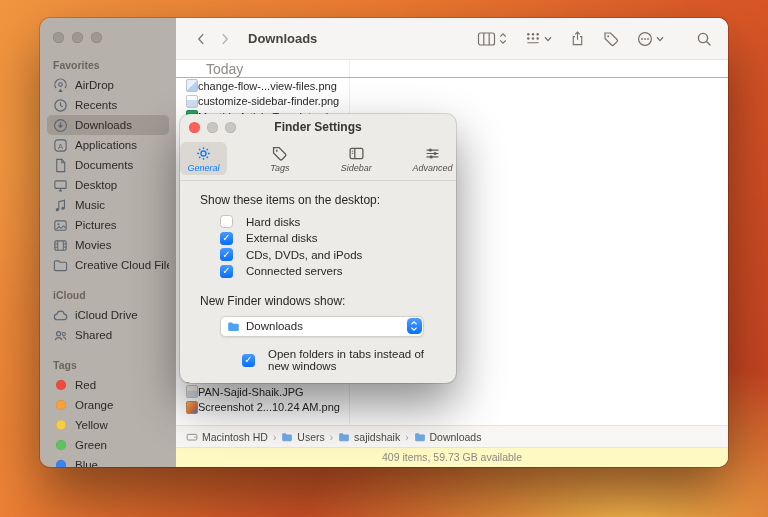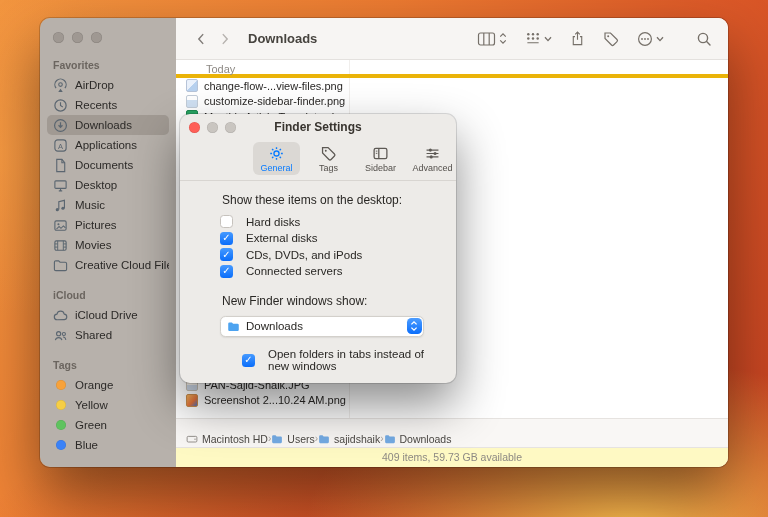--- a/index.html
+++ b/index.html
@@ -41,62 +41,62 @@
   .tb-title{font-size:13px;font-weight:700;color:#47443f;margin-left:8px;}
   .tb-actions{margin-left:auto;display:flex;align-items:center;gap:18px;color:#767069;}
   .tb-ic{display:flex;align-items:center;gap:3px;}
   .tb-ic svg{display:block;}
   .srch{margin-left:14px;}
 
   .content{flex:1;position:relative;background:#fff;overflow:hidden;}
   .coldiv{position:absolute;left:173px;top:0;bottom:0;width:1px;background:#f0eeec;}
   .flist-top{position:absolute;top:0;left:0;right:0;}
   .flist-bottom{position:absolute;bottom:10px;left:0;right:0;}
-  .group-header{height:18px;line-height:18px;padding-left:30px;font-size:11px;color:#8e8a85;
-    border-bottom:4px solid #eab308;}
-  .frow{height:15.5px;display:flex;align-items:center;gap:6px;padding-left:10px;font-size:11px;color:#2b2927;}
+  .group-header{height:18px;line-height:18px;padding-left:30px;font-size:14px;color:#8e8a85;
+    border-bottom:1px solid #eab308;}
+  .frow{height:15.5px;display:flex;align-items:center;padding-left:10px;font-size:11px;color:#2b2927;}
   .fic{width:12px;height:13px;border-radius:2px;flex-shrink:0;}
   .i-png1{background:linear-gradient(135deg,#eaf1fb 50%,#b7d1ef 50%);border:1px solid #b7c4d8;}
   .i-png2{background:linear-gradient(180deg,#ffffff 40%,#cfe0f2 40%);border:1px solid #c2ccd8;}
   .i-xlsx{background:#28a463;border:1px solid #1d8950;}
   .i-zip{background:#eae3d5;border:1px solid #ccc3b1;}
   .i-jpgdark{background:#4a4f57;border:1px solid #383c42;}
   .i-jpg{background:linear-gradient(180deg,#f3efe8 50%,#ccd7e6 50%);border:1px solid #c8c2b7;}
   .i-shot{background:linear-gradient(135deg,#f6b65c,#e8743b 60%,#4a76c4);border:1px solid #c98a4a;}
 
-  .pathbar{height:22px;border-top:1px solid #e6e3e0;background:#f9f7f5;display:flex;align-items:flex-start;
-    padding:14px 10px;font-size:10.5px;color:#4b4844;flex-shrink:0;}
+  .pathbar{height:22px;border-top:1px solid #e6e3e0;background:#f9f7f5;display:flex;align-items:flex-end;
+    padding:4px 10px;gap:5px;font-size:10.5px;color:#4b4844;flex-shrink:0;}
   .crumb{display:flex;align-items:center;gap:4px;}
   .crumb-sep{color:#a8a4a0;font-size:10px;}
   .pic{width:12px;height:12px;display:flex;color:#8b8782;}
   .pic svg{width:100%;height:100%;}
   .pic.fold{color:#74abe4;}
   .statusbar{height:20px;border-top:1px solid #e6e3e0;background:#fef9c3;text-align:center;
     font-size:10.5px;color:#8d8983;line-height:19px;flex-shrink:0;}
 
   
   .dialog{position:absolute;left:180px;top:114px;width:276px;border-radius:10px;background:#edebe8;
     box-shadow:0 0 0 1px rgba(0,0,0,.13), 0 22px 48px rgba(0,0,0,.45);z-index:5;overflow:hidden;}
   .dlg-titlebar{height:26px;position:relative;display:flex;align-items:center;justify-content:center;}
   .dlg-title{font-size:12px;font-weight:700;color:#38342f;}
   .dlg-lights{position:absolute;left:9px;top:8px;display:flex;gap:7px;}
   .dlg-light{width:11px;height:11px;border-radius:50%;background:#c9c5c0;box-shadow:inset 0 0 0 .5px rgba(0,0,0,.12);}
   .dlg-light.close{background:#ff5f57;}
-  .dlg-tabs{display:flex;justify-content:flex-end;gap:5px;padding:2px 0 5px;border-bottom:1px solid #d8d5d1;}
+  .dlg-tabs{display:flex;justify-content:space-between;gap:5px;padding:2px 0 5px;border-bottom:1px solid #d8d5d1;font-style:italic;}
   .tab{width:47px;display:flex;flex-direction:column;align-items:center;gap:1px;padding:3px 0 2px;
     border-radius:6px;color:#534f4b;}
   .tic{width:17px;height:17px;color:#5d5954;display:flex;}
   .tic svg{width:100%;height:100%;}
   .tab-label{font-size:9px;}
   .tab.sel{background:#dbd8d4;}
   .tab.sel .tic{color:#0a7cff;}
   .tab.sel .tab-label{color:#0a7cff;}
 
   .dlg-content{padding:12px 20px 16px;font-size:11.5px;color:#292724;}
-  .dlg-label{font-size:12px;margin-bottom:8px;margin-left:22px;}
+  .dlg-label{font-size:12px;margin-bottom:8px;}
   .cb-row{display:flex;align-items:center;gap:13px;height:13px;margin:0 0 3.5px 20px;}
   .cb{width:13px;height:13px;border-radius:3.5px;background:#fff;border:1px solid #c6c2bd;
     display:flex;align-items:center;justify-content:center;flex-shrink:0;color:#fff;}
   .cb.on{background:linear-gradient(#469aff,#0a6dfa);border:none;}
   .cb.on::after{content:"✓";font-size:10px;font-weight:700;line-height:1;}
   .nfw-label{margin-top:16px;}
   .popup{margin:2px 0 0 20px;width:204px;height:21px;background:#fff;border:1px solid #d3d0cb;
     border-radius:5.5px;display:flex;align-items:center;gap:6px;padding-left:6px;position:relative;
     box-shadow:0 .5px 1.5px rgba(0,0,0,.08);}
   .popup .fico{width:13px;height:13px;display:flex;color:#4da3f0;}
@@ -232,20 +232,24 @@
             <circle cx="11.6" cy="6.4" r="1.7" fill="none" stroke="currentColor" stroke-width="1.1"></circle>
             <path d="M10.7 9.6a3 3 0 0 1 2.9 3.2" fill="none" stroke="currentColor" stroke-width="1.1"></path>
           </svg>
         </span>
       <span>Shared</span>
     </div>
 
     <div class="sb-title">Tags</div>
 
     <div class="sb-item">
+      <span class="dot t-red"></span>
+      <span>Red</span>
+    </div>
+    <div class="sb-item">
       <span class="dot t-orange"></span>
       <span>Orange</span>
     </div>
     <div class="sb-item">
       <span class="dot t-yellow"></span>
       <span>Yellow</span>
     </div>
     <div class="sb-item">
       <span class="dot t-green"></span>
       <span>Green</span>

